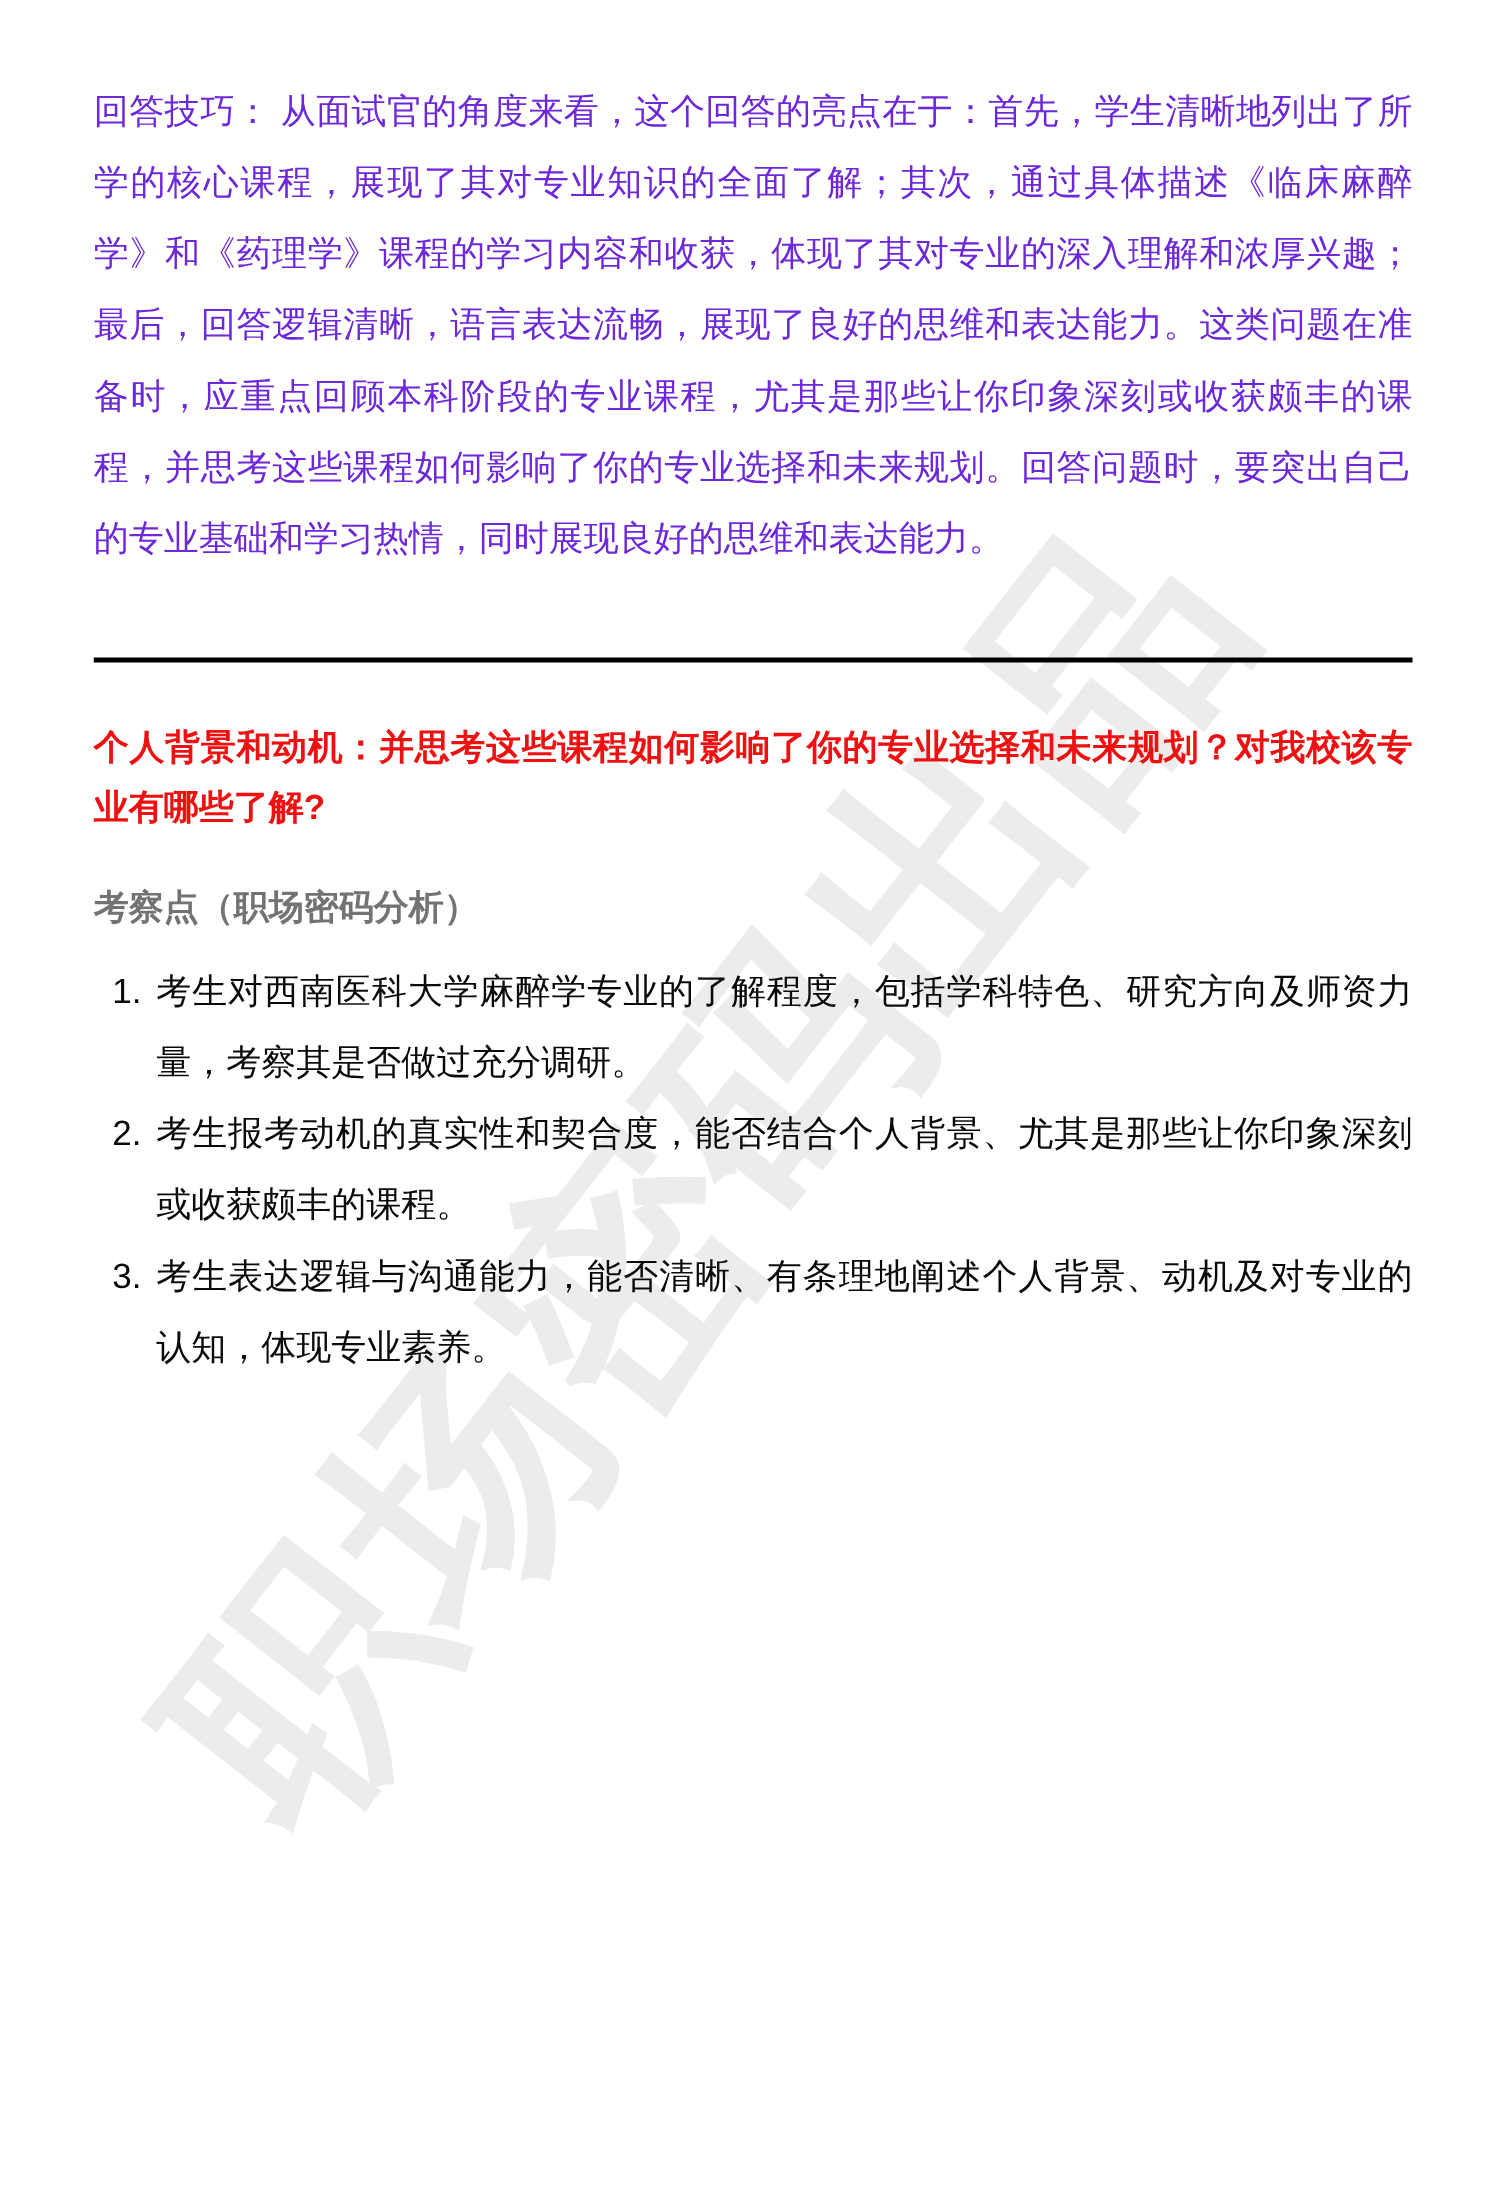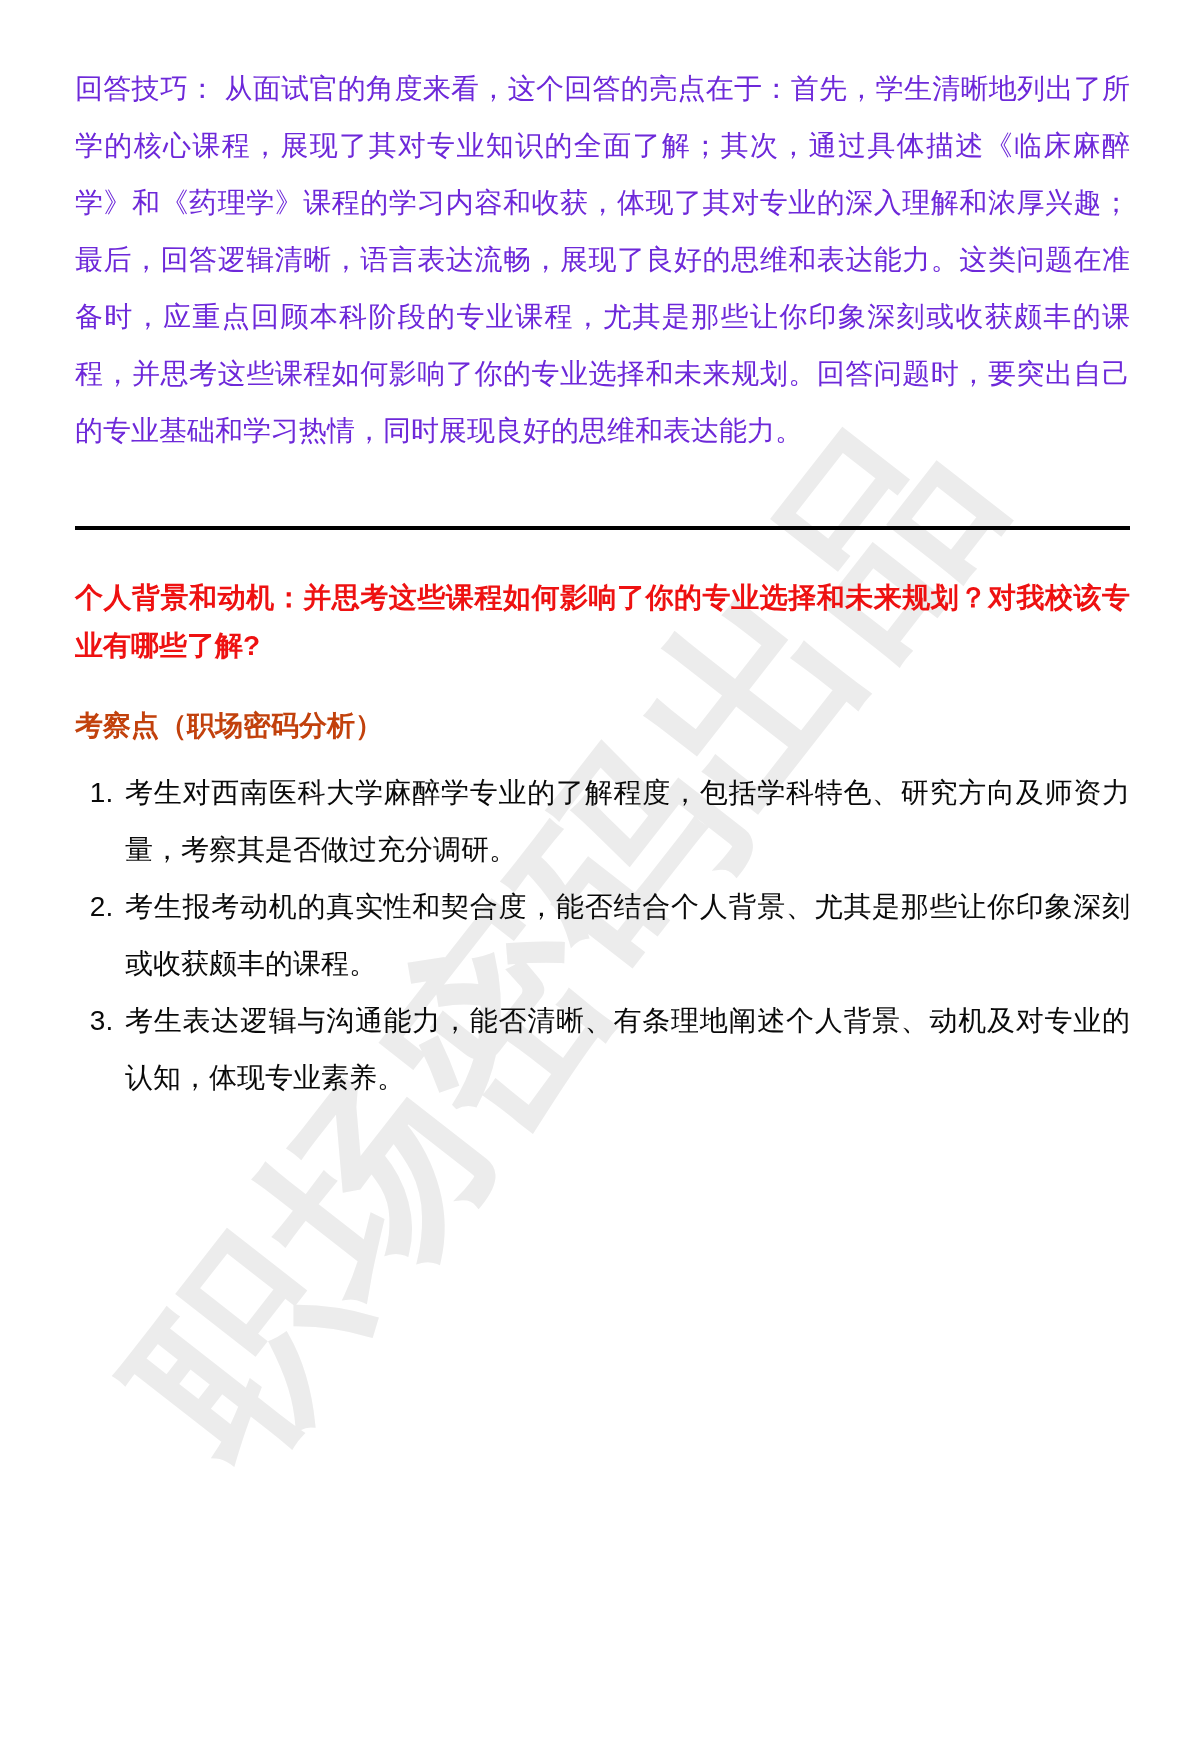--- a/index.html
+++ b/index.html
@@ -53,21 +53,21 @@
     font-weight: 700;
     line-height: 48px;
     color: #ee1111;
     text-align: justify;
   }
   .exam-heading {
     margin: 32px 0 0 0;
     font-size: 28px;
     font-weight: 700;
     line-height: 48px;
-    color: #c2410c;
+    color: #737373;
   }
   ol.exam-points {
     margin: 14px 0 0 0;
     padding: 0 0 0 46px;
     font-size: 28px;
     line-height: 57px;
   }
   ol.exam-points li {
     padding-left: 4px;
     text-align: justify;

